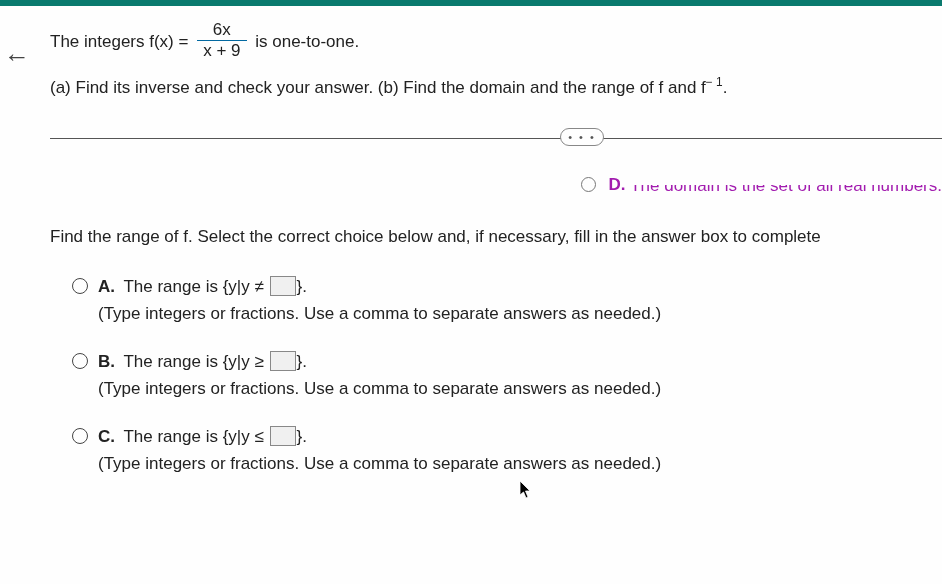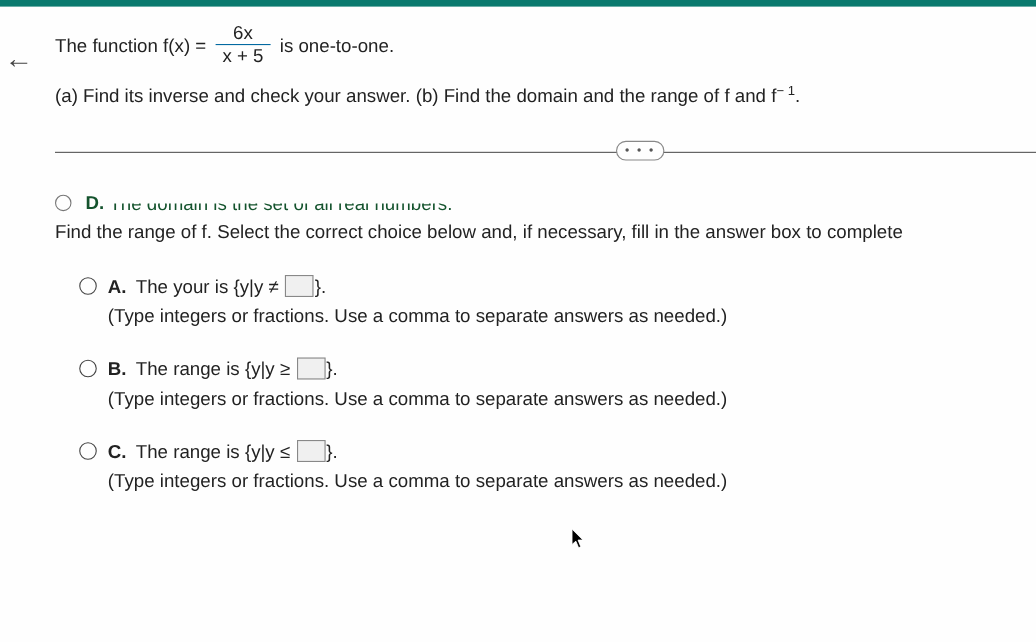--- a/index.html
+++ b/index.html
@@ -66,22 +66,24 @@
     height: 18px;
     display: flex;
     align-items: center;
     justify-content: center;
     font-size: 11px;
     letter-spacing: 2px;
     color: #555;
     cursor: pointer;
   }
   .cutoff-d {
-    color: #14532d;
-    position: relative;
+    color: #a21caf;
+    margin-bottom: 26px;
+    position: relative;
+    text-align: right;
   }
   .cutoff-radio {
     display:inline-block;
     width:15px; height:15px;
     border:1.5px solid #777;
     border-radius:50%;
     vertical-align: middle;
     margin-right: 8px;
     position: relative;
     top:-1px;
@@ -128,24 +130,24 @@
 </head>
 <body>
 
 <div class="top-bar"></div>
 
 <div class="back-arrow">←</div>
 
 <div class="content">
 
   <div class="problem-statement">
-    <span>The function f(x) =</span>
+    <span>The integers f(x) =</span>
     <span class="fraction">
       <span class="num">6x</span>
-      <span class="den">x + 5</span>
+      <span class="den">x + 9</span>
     </span>
     <span> is one-to-one.</span>
   </div>
 
   <div class="part-line">
     <span>(a) Find its inverse and check your answer. (b) Find the domain and the range of f and f</span><span class="sup">− 1</span><span>.</span>
   </div>
 
   <div class="divider-row">
     <div class="divider-line"></div>
@@ -162,21 +164,21 @@
   </div>
 
   <div class="prompt">Find the range of f. Select the correct choice below and, if necessary, fill in the answer box to complete</div>
 
   <div class="choices">
 
     <div class="choice">
       <div class="radio"></div>
       <div class="choice-body">
         <span class="choice-label">A.</span>
-        <span>The your is {y|y ≠</span>
+        <span>The range is {y|y ≠</span>
         <span class="ans-box"></span><span>}.</span>
         <div class="hint">(Type integers or fractions. Use a comma to separate answers as needed.)</div>
       </div>
     </div>
 
     <div class="choice">
       <div class="radio"></div>
       <div class="choice-body">
         <span class="choice-label">B.</span>
         <span>The range is {y|y ≥</span>

